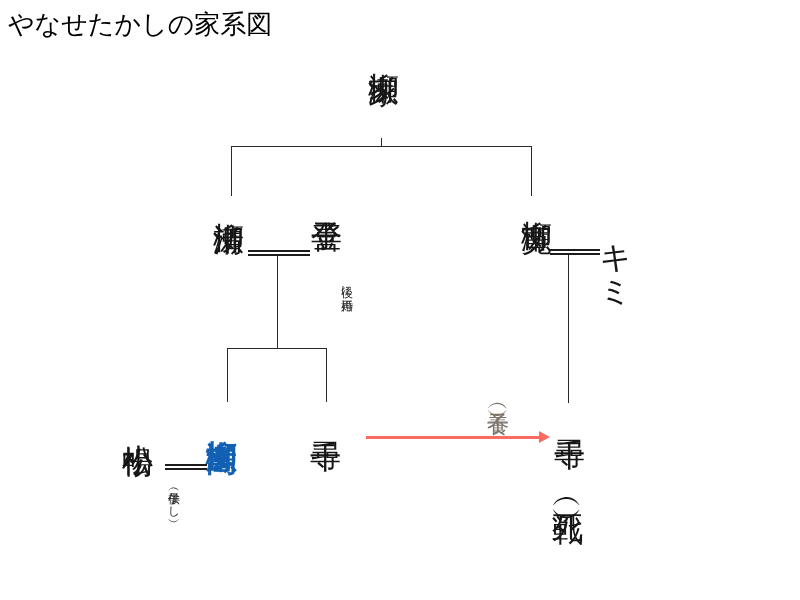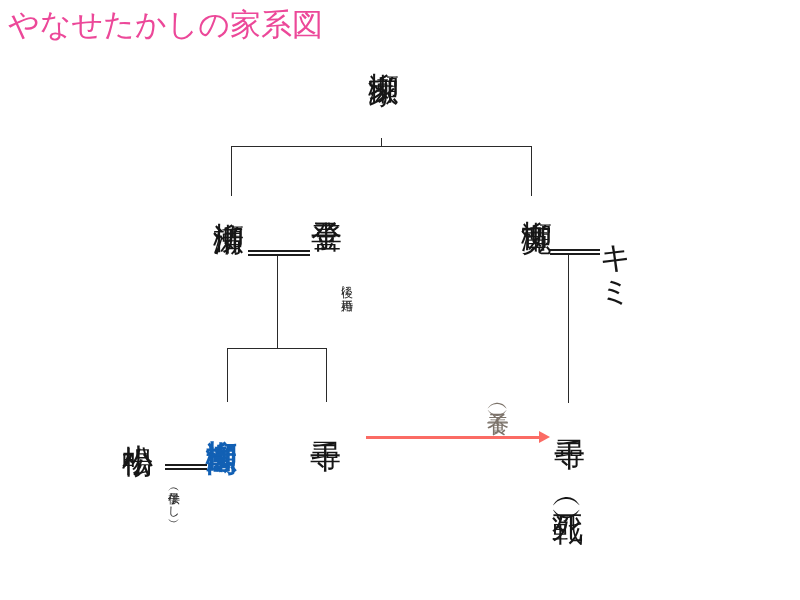--- a/index.html
+++ b/index.html
@@ -19,23 +19,23 @@
     width: 800px;
     height: 600px;
     background: #ffffff;
   }
 
   
   .title {
     position: absolute;
     left: 8px;
     top: 8px;
-    font-size: 31px;
+    font-size: 26px;
     line-height: 34px;
-    color: #ec4899;
+    color: #000000;
     white-space: nowrap;
     letter-spacing: 0px;
   }
 
   
   .vtext {
     position: absolute;
     writing-mode: vertical-rl;
     text-orientation: upright;
     -webkit-writing-mode: vertical-rl;

